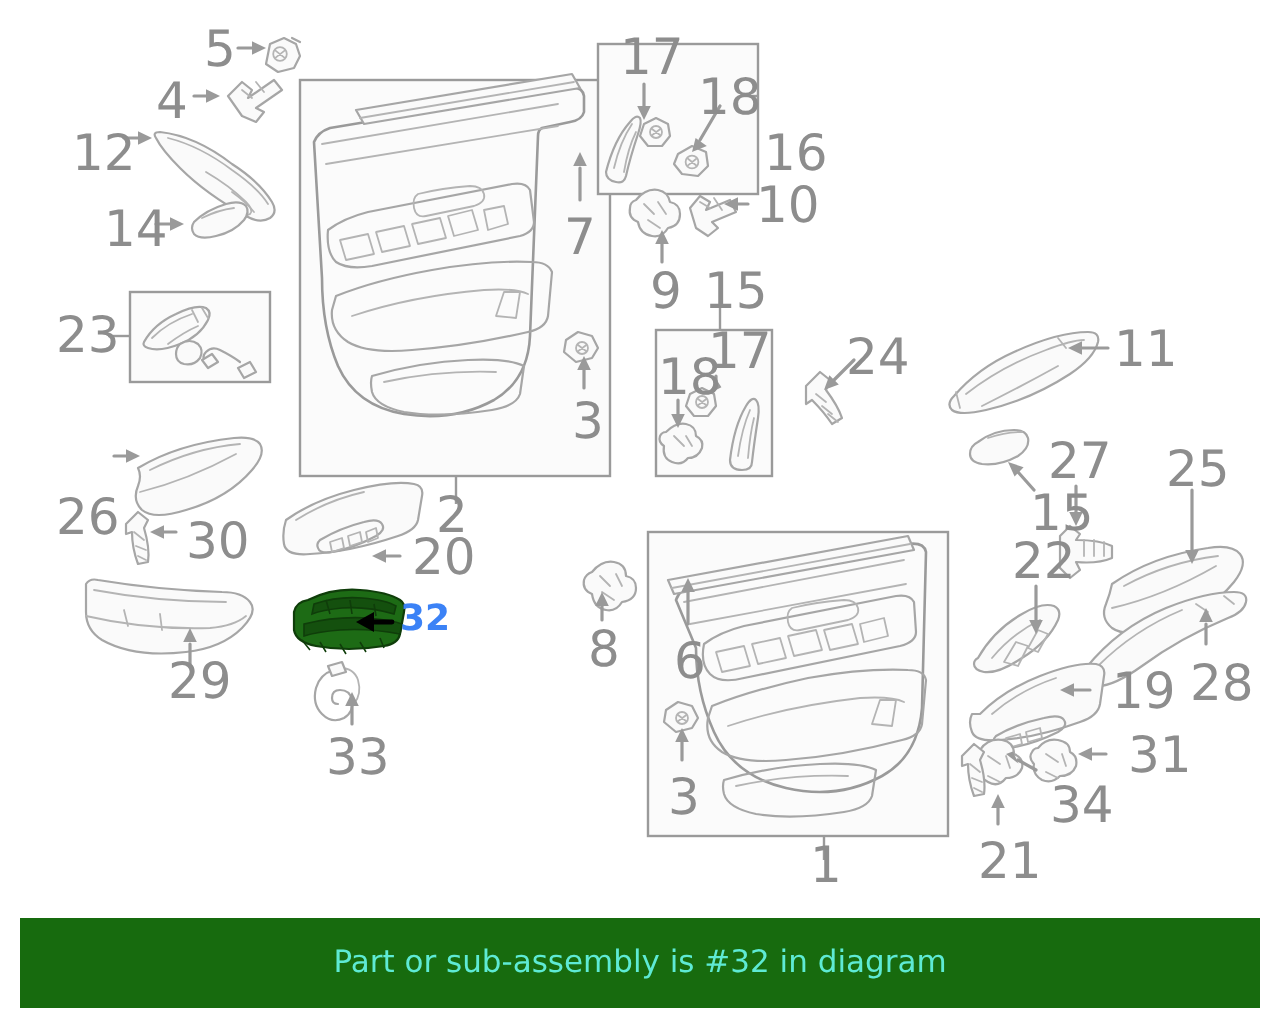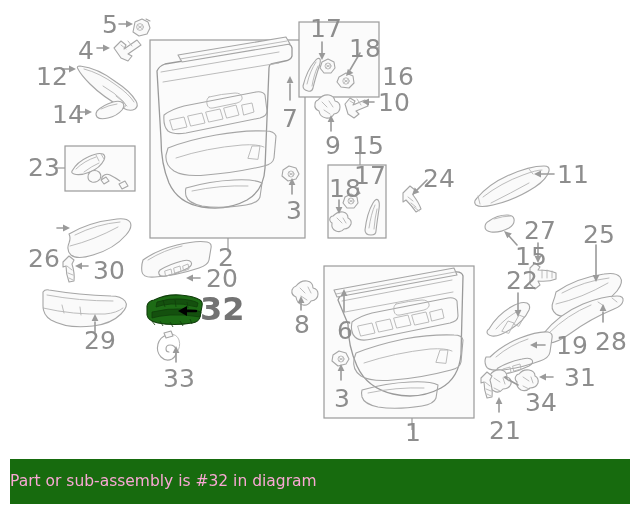--- a/index.html
+++ b/index.html
@@ -30,36 +30,37 @@
   .callout {
     position: absolute;
     color: #8d8d8d;
     font-size: 25px;
     line-height: 25px;
     font-family: "DejaVu Sans", sans-serif;
     white-space: nowrap;
     user-select: none;
   }
   .callout.highlight {
-    color: #737373;
+    color: #3b82f6;
     font-weight: bold;
-    font-size: 32px;
+    font-size: 18px;
   }
   
   #notice-banner {
     position: absolute;
     left: 10px;
     top: 459px;
     width: 620px;
     height: 45px;
     background: #176b0e;
-    color: #f9a8d4;
+    color: #5eead4;
     display: flex;
     flex-direction: row;
     align-items: center;
+    justify-content: center;
     font-family: "DejaVu Sans", sans-serif;
     font-size: 15.5px;
     line-height: 19px;
     text-align: center;
   }
   #notice-banner .line { display: block; }
 </style>
 </head>
 <body>
 

